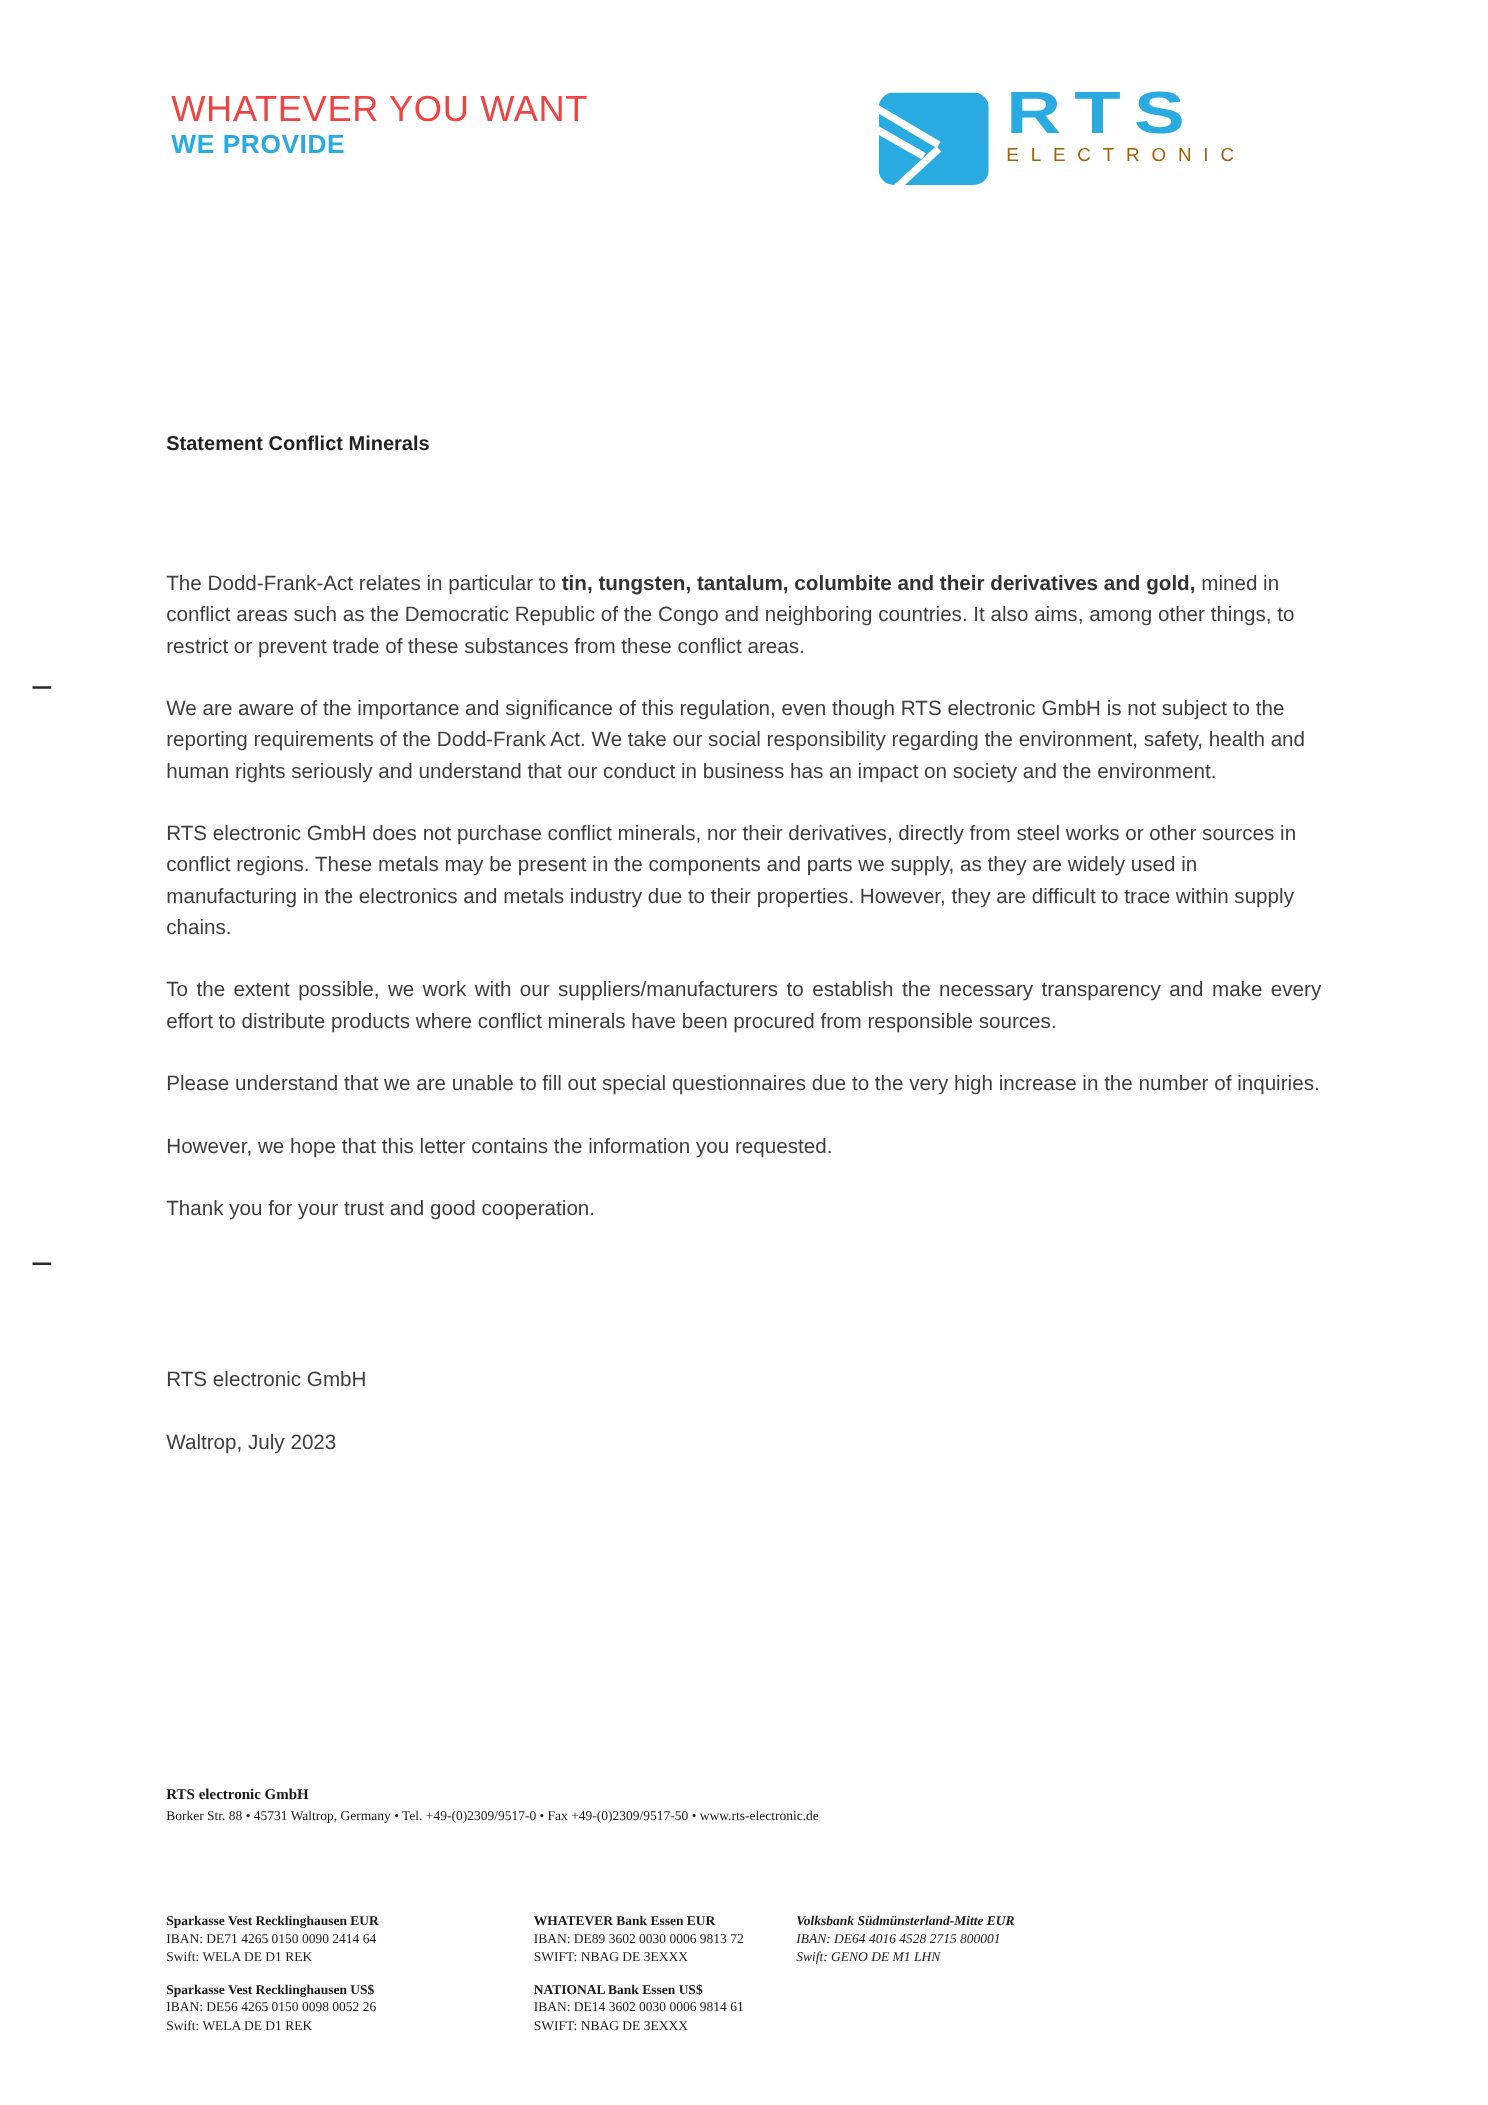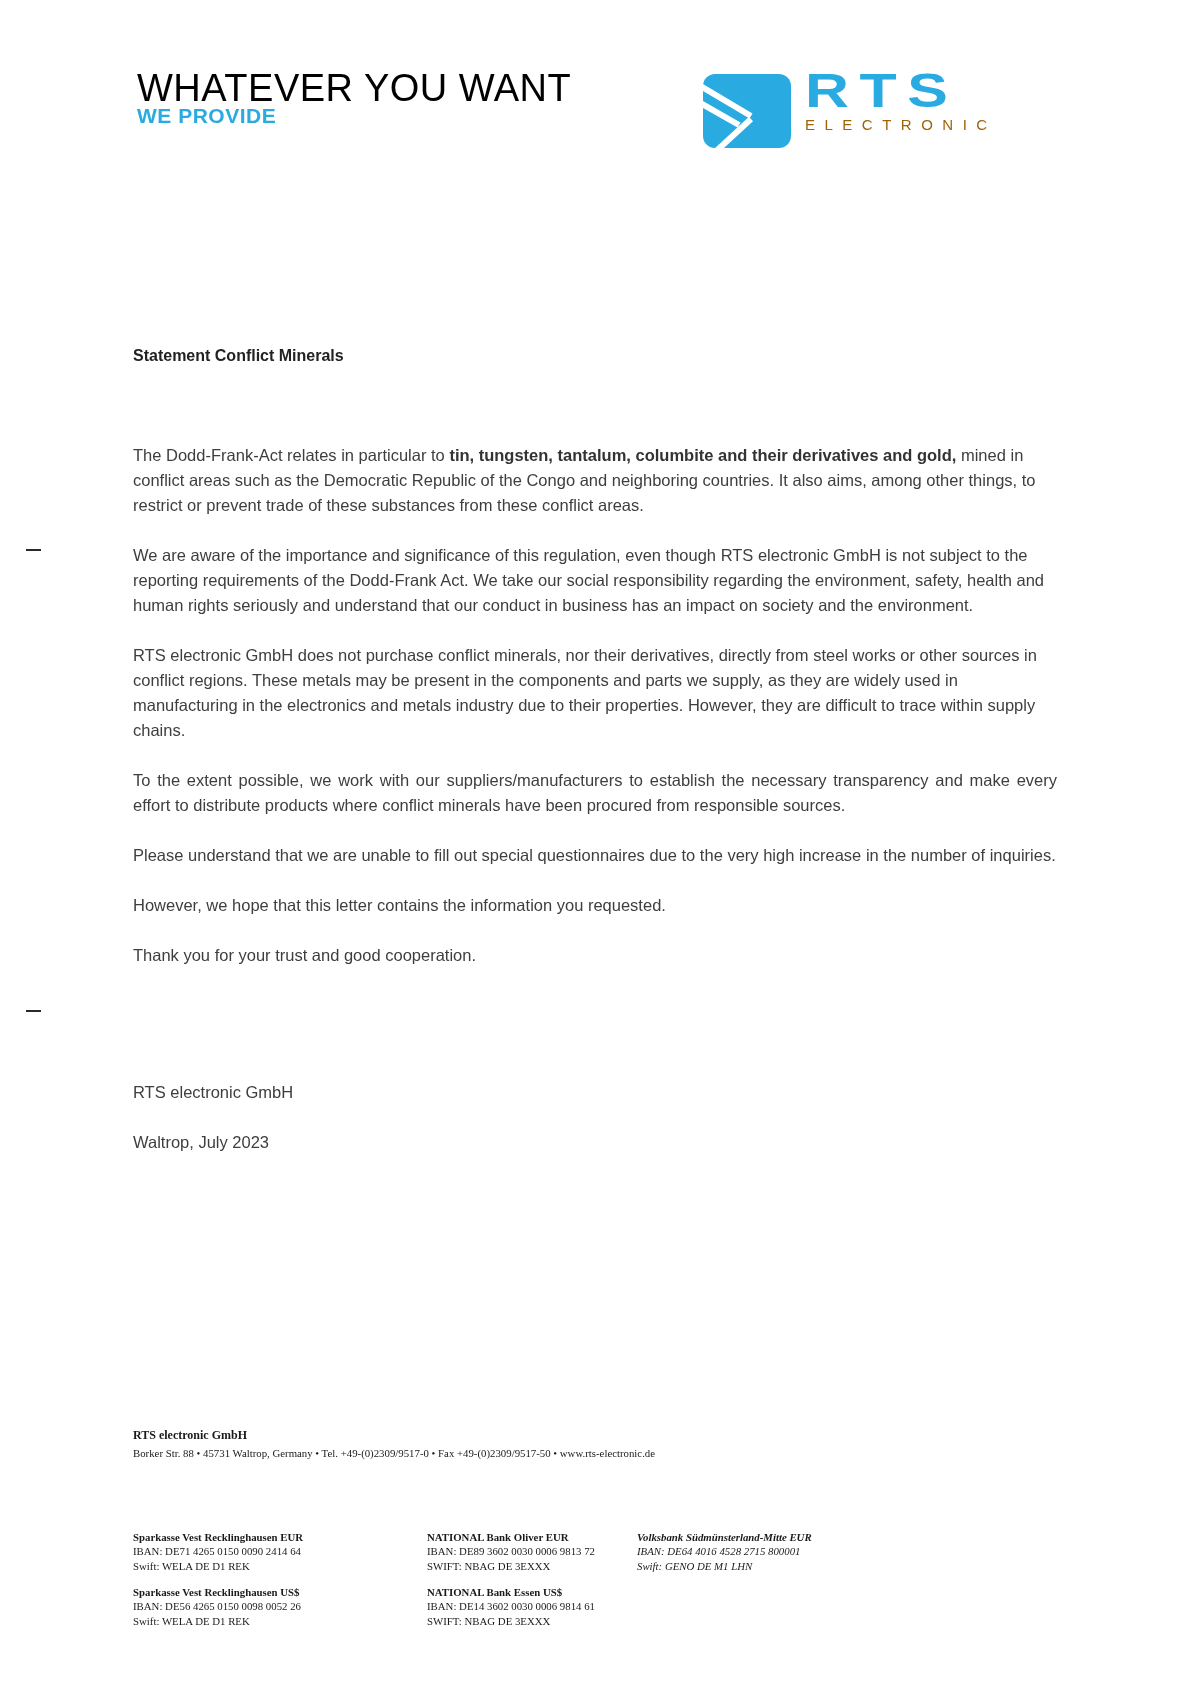--- a/index.html
+++ b/index.html
@@ -16,23 +16,23 @@
     overflow: hidden;
   }
 
   
   .tagline {
     position: absolute;
     left: 137px;
     top: 72px;
   }
   .tagline-main {
-    font-size: 38px;
+    font-size: 29px;
     line-height: 32px;
-    color: #000000;
+    color: #ef4444;
     letter-spacing: 0.5px;
   }
   .tagline-sub {
     font-size: 21px;
     line-height: 24px;
     font-weight: bold;
     color: #29abe2;
     letter-spacing: 0.5px;
   }
 
@@ -95,21 +95,21 @@
   .letter-body {
     position: absolute;
     left: 133px;
     top: 443px;
     width: 924px;
     font-size: 16.5px;
     line-height: 25px;
     color: #3e3e3e;
   }
   .letter-body p {
-    margin: 0 0 25px 0;
+    margin: 12px 0 25px 0;
   }
   .letter-body p.justify {
     text-align: justify;
   }
   .letter-body strong {
     font-weight: bold;
     color: #333333;
   }
   .signature {
     margin-top: 112px !important;
@@ -201,21 +201,21 @@
     <div class="footer-company">RTS electronic GmbH</div>
     <div class="footer-line">Borker Str. 88 • 45731 Waltrop, Germany • Tel. +49-(0)2309/9517-0 • Fax +49-(0)2309/9517-50 • www.rts-electronic.de</div>
 
     <div class="bank-grid">
       <div class="bank-block bank-pos-r1c1">
         <div class="bank-name">Sparkasse Vest Recklinghausen EUR</div>
         <div class="bank-iban">IBAN: DE71 4265 0150 0090 2414 64</div>
         <div class="bank-swift">Swift: WELA DE D1 REK</div>
       </div>
       <div class="bank-block bank-pos-r1c2">
-        <div class="bank-name">NATIONAL Bank Oliver EUR</div>
+        <div class="bank-name">WHATEVER Bank Essen EUR</div>
         <div class="bank-iban">IBAN: DE89 3602 0030 0006 9813 72</div>
         <div class="bank-swift">SWIFT: NBAG DE 3EXXX</div>
       </div>
       <div class="bank-block bank-pos-r1c3">
         <div class="bank-name">Volksbank Südmünsterland-Mitte EUR</div>
         <div class="bank-iban">IBAN: DE64 4016 4528 2715 800001</div>
         <div class="bank-swift">Swift: GENO DE M1 LHN</div>
       </div>
       <div class="bank-block bank-pos-r2c1">
         <div class="bank-name">Sparkasse Vest Recklinghausen US$</div>

